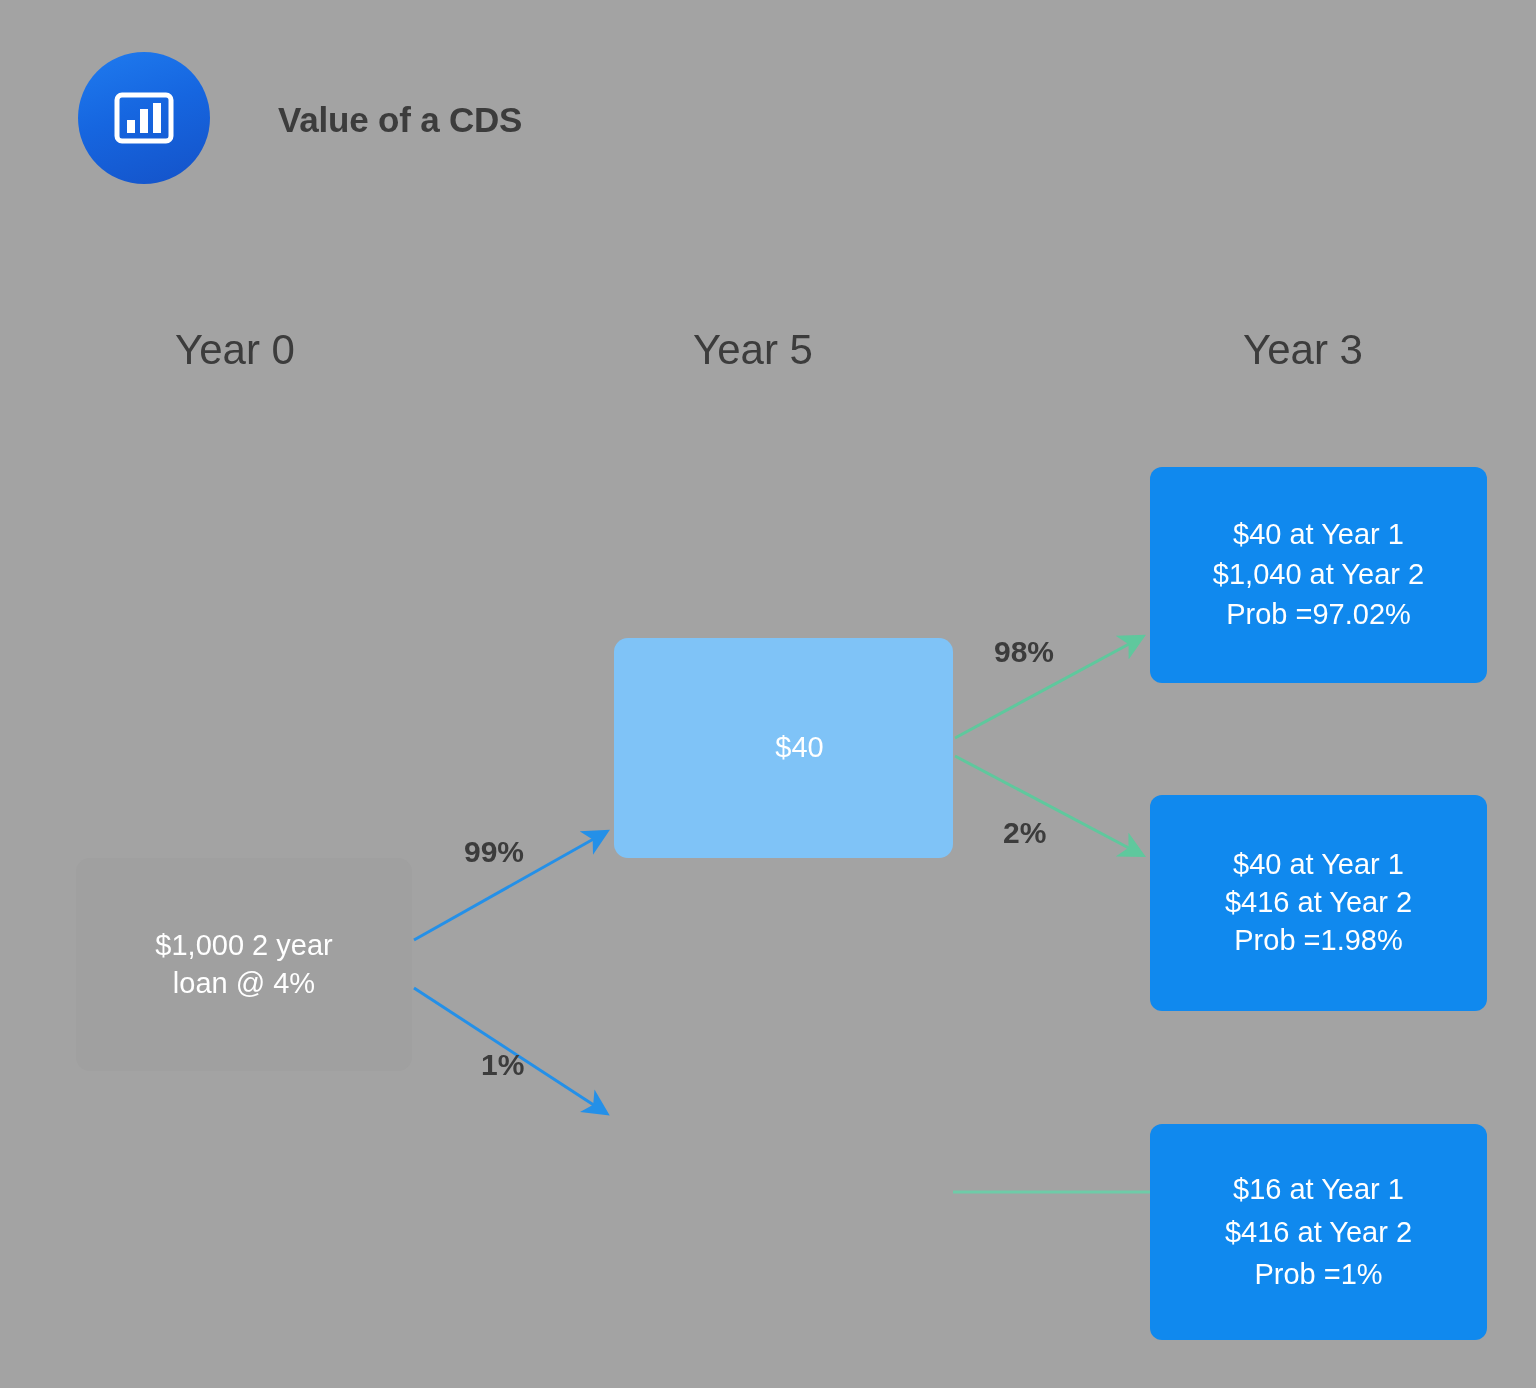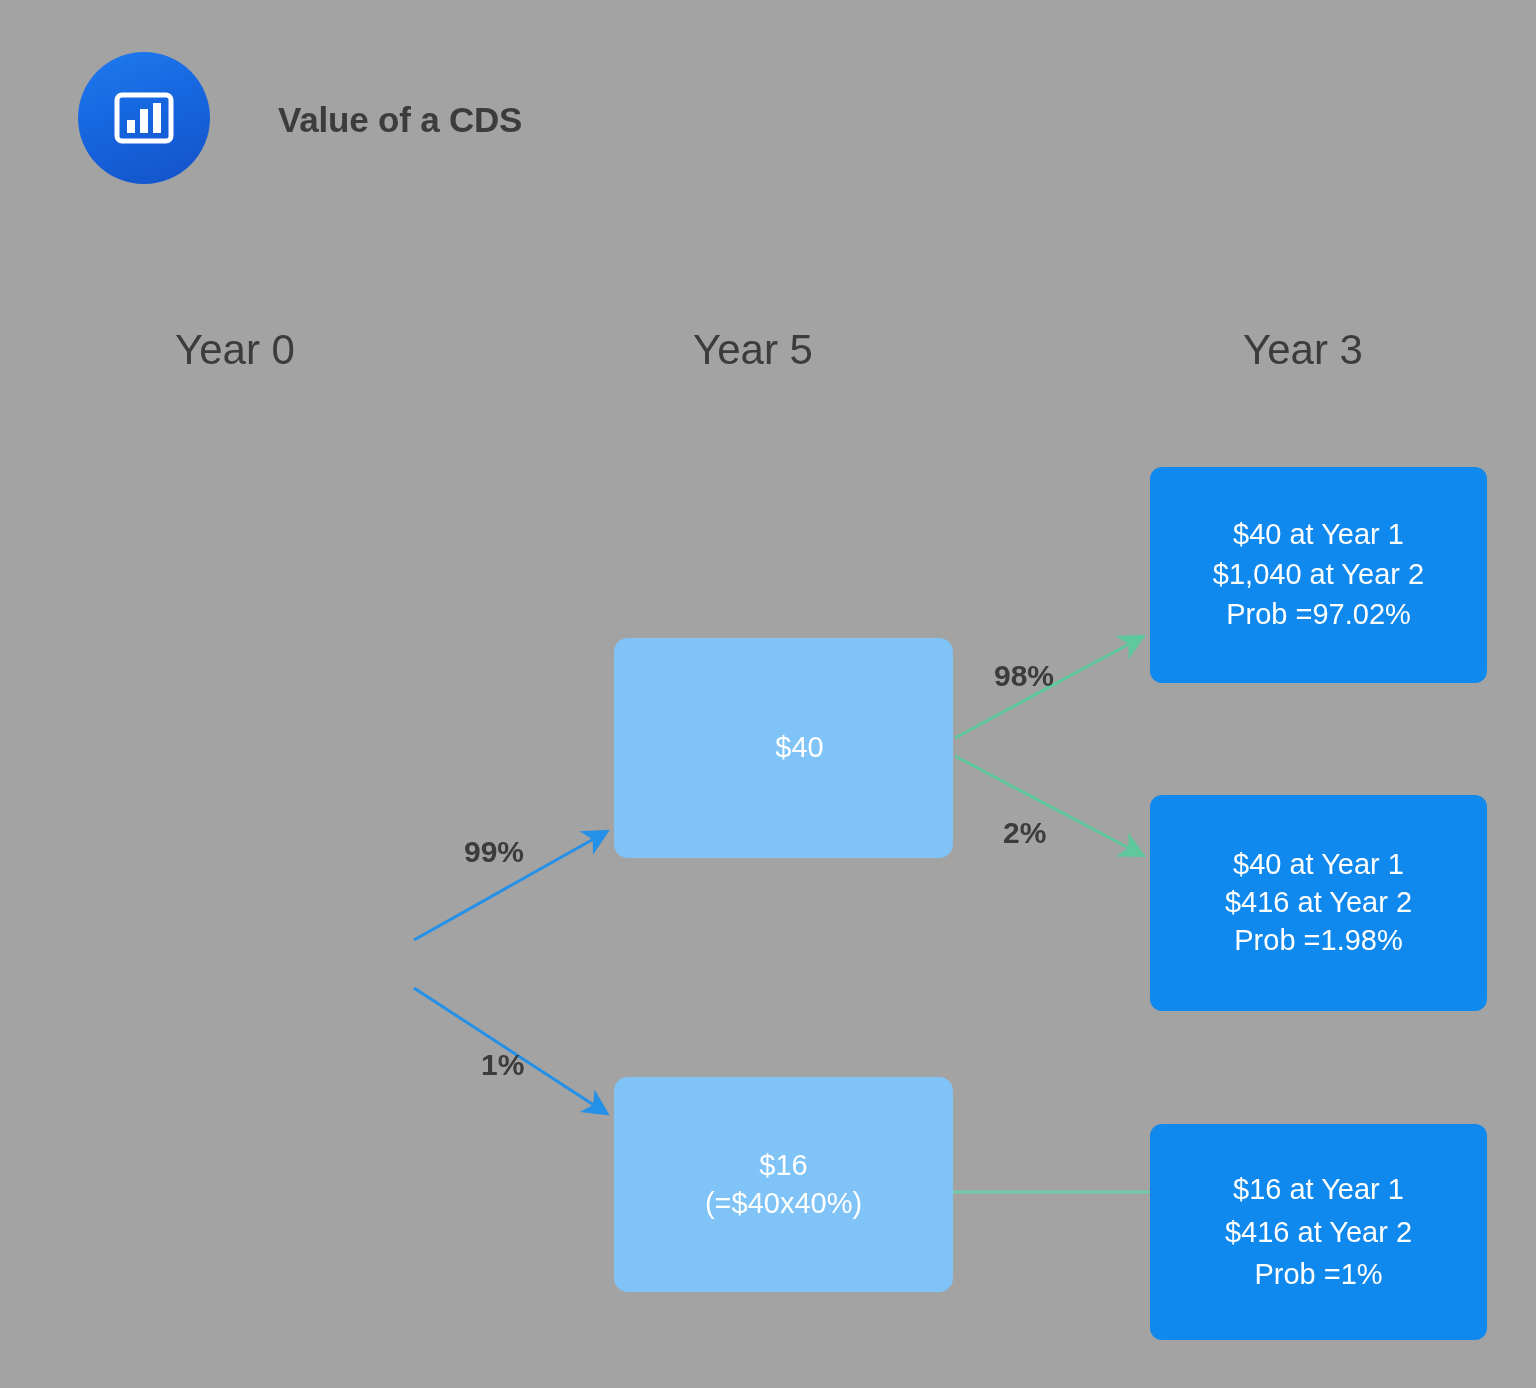--- a/index.html
+++ b/index.html
@@ -119,21 +119,21 @@
   
   .edge-label {
     position: absolute;
     font-size: 30px;
     font-weight: bold;
     color: #3C3C3C;
     white-space: nowrap;
   }
   #label-99 { left: 464px;  top: 835px; }
   #label-1  { left: 481px;  top: 1048px; }
-  #label-98 { left: 994px;  top: 659px; }
+  #label-98 { left: 994px;  top: 635px; }
   #label-2  { left: 1003px; top: 816px; }
 </style>
 </head>
 <body>
 
 <div id="page">
 
   <div id="header-logo">
     <svg width="68" height="68" viewBox="0 0 68 68" aria-hidden="true">
       <rect x="7" y="11" width="54" height="46" rx="5" ry="5" fill="none" stroke="#ffffff" stroke-width="5"></rect>
@@ -168,29 +168,29 @@
     <line x1="955" y1="756" x2="1142" y2="855" stroke="#5FC89D" stroke-width="3" marker-end="url(#arrow-green)"></line>
 
     <line x1="953" y1="1192" x2="1150" y2="1192" stroke="#6FCBA8" stroke-width="3"></line>
   </svg>
 
   <div class="edge-label" id="label-99">99%</div>
   <div class="edge-label" id="label-1">1%</div>
   <div class="edge-label" id="label-98">98%</div>
   <div class="edge-label" id="label-2">2%</div>
 
+  <div class="node" id="node-root">
+    <span class="line">$1,000  2 year</span>
+    <span class="line">loan @ 4%</span>
+  </div>
 
   <div class="node node-mid" id="node-y1-up">
     <span class="line">$40</span>
   </div>
 
-  <div class="node node-mid" id="node-y1-down">
-    <span class="line">$16</span>
-    <span class="line">(=$40x40%)</span>
-  </div>
 
   <div class="node node-leaf" id="node-y3-a">
     <span class="line">$40 at Year 1</span>
     <span class="line">$1,040 at Year 2</span>
     <span class="line">Prob =97.02%</span>
   </div>
 
   <div class="node node-leaf" id="node-y3-b">
     <span class="line">$40 at Year 1</span>
     <span class="line">$416 at Year 2</span>

